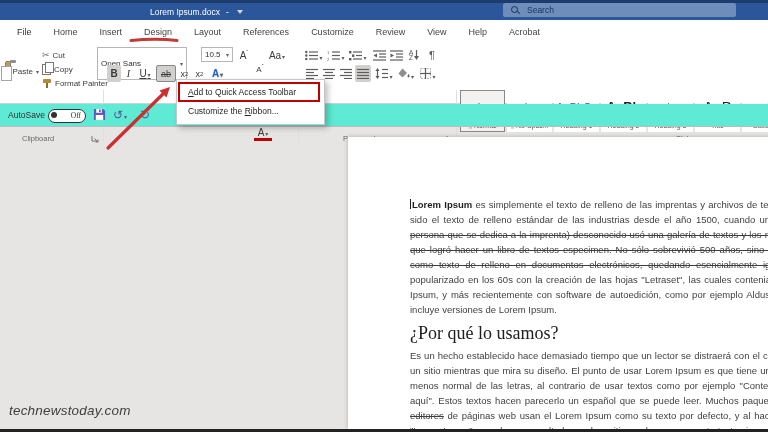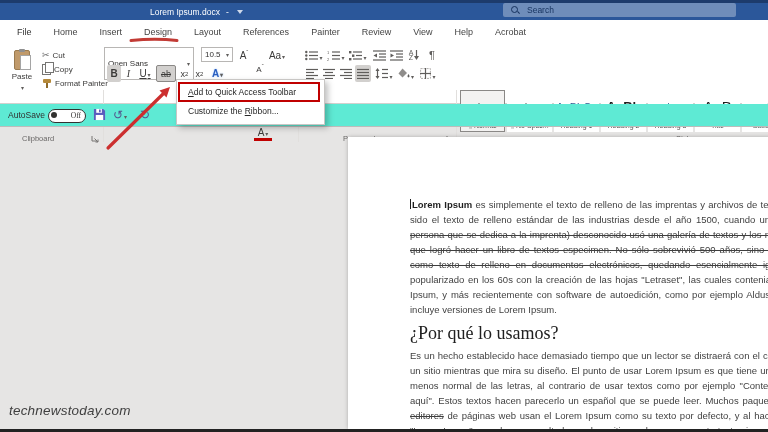--- a/index.html
+++ b/index.html
@@ -117,33 +117,33 @@
   </div>
 </div>
 
 <div class="tabrow">
   <div class="tab file">File</div>
   <div class="tab">Home</div>
   <div class="tab">Insert</div>
   <div class="tab">Design</div>
   <div class="tab">Layout</div>
   <div class="tab">References</div>
-  <div class="tab">Painter</div>
+  <div class="tab">Customize</div>
   <div class="tab">Review</div>
   <div class="tab">View</div>
   <div class="tab">Help</div>
   <div class="tab">Acrobat</div>
 </div>
 
 <div class="ribbon">
   <div class="gdiv" style="left:103px"></div>
   <div class="gdiv" style="left:298px"></div>
   <div class="gdiv" style="left:456px"></div>
 
-  <div class="rbtn" style="left:5px;top:3px;width:34px;height:48px;flex-direction:column;gap:2px;font-size:8px">
+  <div class="rbtn" style="left:5px;top:3px;width:34px;height:48px;flex-direction:row;gap:2px;font-size:8px">
     <span class="ic-paste"></span>
     <span>Paste</span>
     <span class="dd"></span>
   </div>
   <div class="sbtn" style="left:42px;top:6px">
     <span style="font-size:9px;color:#696969">✂</span>
     <span>Cut</span>
   </div>
   <div class="sbtn" style="left:42px;top:20px">
     <span class="ic-copy"></span>
@@ -154,21 +154,21 @@
     <span>Format Painter</span>
   </div>
   <div class="glabel" style="left:22px">Clipboard</div>
   <div class="launch" style="left:91px;top:91px">
     <svg width="8" height="8">
         <path d="M1 1 v5 h5" fill="none" stroke="#767573" stroke-width="1"></path>
         <path d="M3.5 3.5 L7 7 M7 4.5 V7 H4.5" fill="none" stroke="#767573" stroke-width="1"></path>
       </svg>
   </div>
 
-  <div class="combo" style="left:104px;top:3px;width:90px;height:33px">
+  <div class="combo" style="left:97px;top:3px;width:90px;height:33px">
     <span>Open Sans</span>
     <span class="dd"></span>
   </div>
   <div class="combo" style="left:201px;top:3px;width:32px;height:15px">
     <span>10.5</span>
     <span class="dd"></span>
   </div>
   <div class="rbtn g-grow" style="left:237px;top:4px;width:14px;height:14px">
     <span>A</span>
       <i>ˆ</i>

